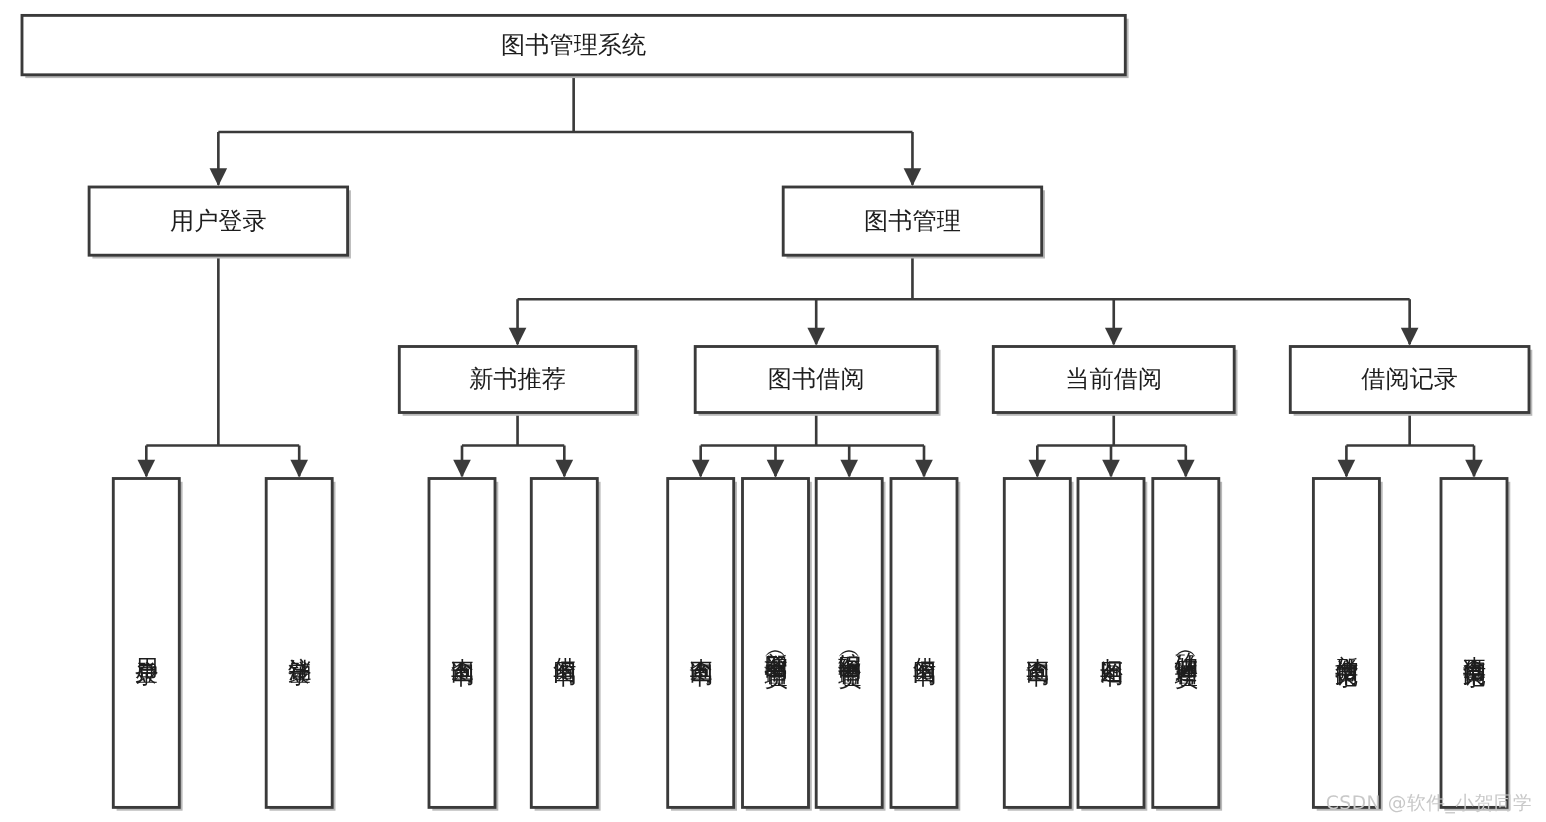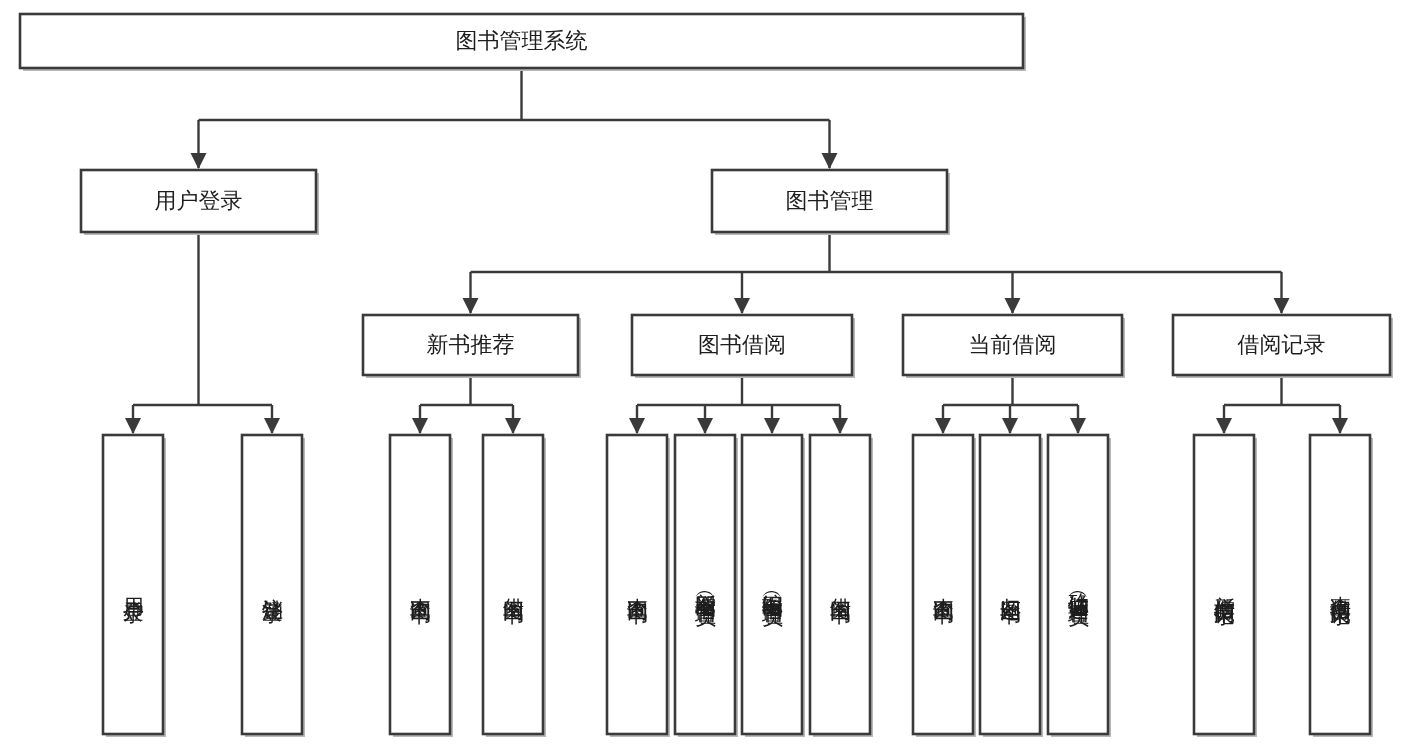--- a/index.html
+++ b/index.html
@@ -199,13 +199,14 @@
       <div class="leaf-label" style="left: 607px; top: 435px; width: 60px; height: 299px;">查询图书</div>
       <div class="leaf-label" style="left: 675px; top: 435px; width: 60px; height: 299px;">新增图书（管理员）</div>
       <div class="leaf-label" style="left: 742px; top: 435px; width: 60px; height: 299px;">编辑图书（管理员）</div>
       <div class="leaf-label" style="left: 810px; top: 435px; width: 60px; height: 299px;">借阅图书</div>
       <div class="leaf-label" style="left: 913px; top: 435px; width: 60px; height: 299px;">查询图书</div>
       <div class="leaf-label" style="left: 980px; top: 435px; width: 60px; height: 299px;">归还图书</div>
       <div class="leaf-label" style="left: 1048px; top: 435px; width: 60px; height: 299px;">确认归还（管理员）</div>
       <div class="leaf-label" style="left: 1194px; top: 435px; width: 60px; height: 299px;">新增借阅记录</div>
       <div class="leaf-label" style="left: 1310px; top: 435px; width: 60px; height: 299px;">查询借阅记录</div>
     </div>
+  <div class="watermark">CSDN @软件_小贺同学</div>
 </div>
 
 </body></html>

